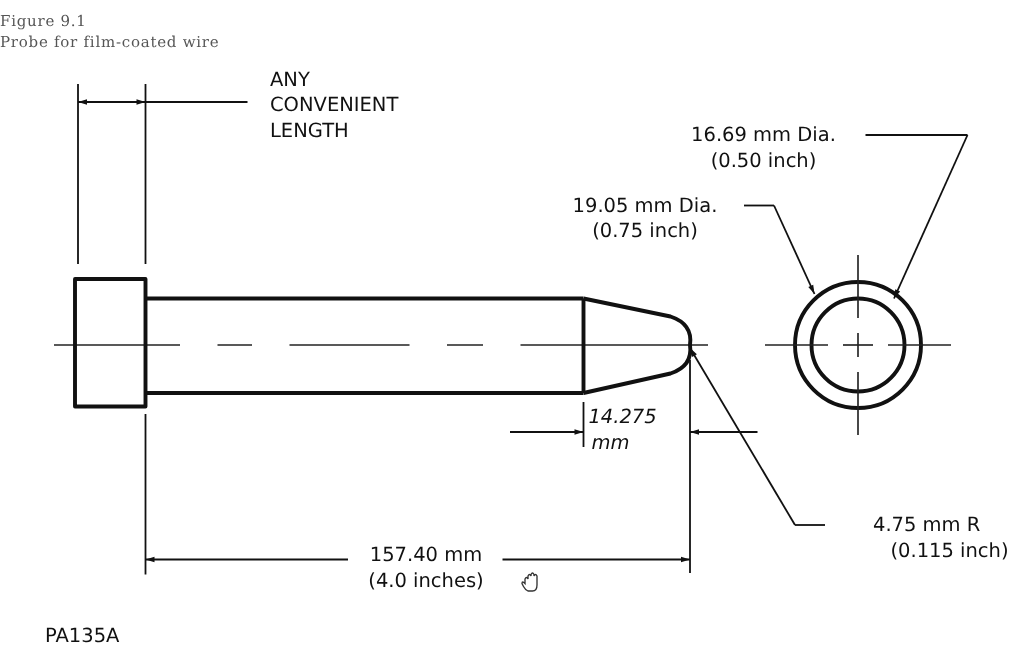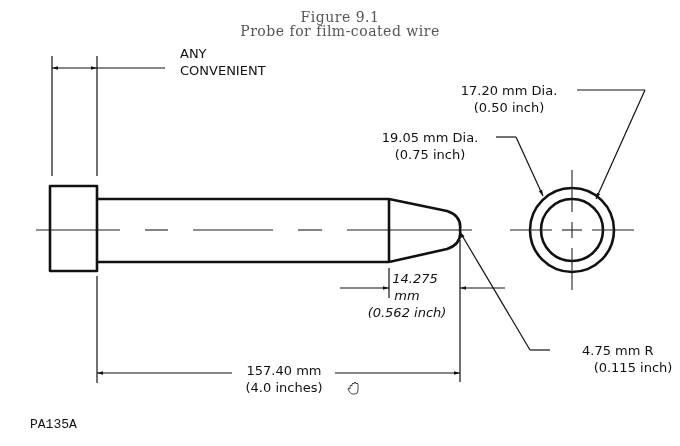--- a/index.html
+++ b/index.html
@@ -1,17 +1,17 @@
 <!DOCTYPE html>
 <html><head>
 <meta charset="utf-8">
 <style>
   html, body { margin: 0; padding: 0; background: #ffffff; }
   body { width: 680px; height: 446px; position: relative; overflow: hidden; font-family: "DejaVu Sans", sans-serif; color: #111; }
-  .fig-title { position: absolute; left: 0; width: 680px; text-align: center; font-family: "DejaVu Serif", serif; font-size: 14px; color: #555; letter-spacing: 0.5px; }
+  .fig-title { position: absolute; left: 0; width: 680px; text-align: left; font-family: "DejaVu Serif", serif; font-size: 10px; color: #555; letter-spacing: 0.5px; }
   #t1 { top: 9px; }
   #t2 { top: 23px; }
   svg { position: absolute; left: 0; top: 0; }
   .lbl { position: absolute; font-family: "DejaVu Sans", sans-serif; font-size: 13px; line-height: 17px; color: #111; white-space: nowrap; }
   .c { text-align: center; }
 </style>
 </head>
 <body>
 
 <div id="t1" class="fig-title">Figure 9.1</div>
@@ -88,41 +88,41 @@
   </g>
 
   <g stroke="#333" stroke-width="0.9" fill="#fff" transform="translate(348,383)">
     <path d="M2,6 L2,3 Q3,1 4,3 L4,1 Q5,-1 6,1 L6,0 Q7,-2 8,0 L8,1 Q9,-1 10,1 L10,7 Q10,11 7,11 L4,11 Q2,10 1,8 L0,6 Q0,4 2,6 Z"></path>
   </g>
 </svg>
 
 <div class="lbl" style="left:180px; top:45px;">
   <div>ANY</div>
   <div>CONVENIENT</div>
+  <div>LENGTH</div>
 </div>
 
 <div class="lbl c" style="left:444px; top:82px; width:130px;">
-  <div>17.20 mm Dia.</div>
+  <div>16.69 mm Dia.</div>
   <div>(0.50 inch)</div>
 </div>
 
 <div class="lbl c" style="left:366px; top:129px; width:128px;">
   <div>19.05 mm Dia.</div>
   <div>(0.75 inch)</div>
 </div>
 
 <div class="lbl c" style="left:352px; top:270px; width:110px;font-style:italic;">
   <div style="padding-left:16px;">14.275</div>
   <div>mm</div>
-  <div>(0.562 inch)</div>
 </div>
 
 <div class="lbl c" style="left:228px; top:362px; width:112px;">
   <div>157.40 mm</div>
   <div>(4.0 inches)</div>
 </div>
 
 <div class="lbl c" style="left:578px; top:342px; width:110px;">
   <div style="text-align:left; padding-left:4px;">4.75 mm R</div>
   <div>(0.115 inch)</div>
 </div>
 
-<div class="lbl" style="left:30px; top:416px;font-family:Liberation Mono, monospace;">PA135A</div>
+<div class="lbl" style="left:30px; top:416px;">PA135A</div>
 
 </body></html>

